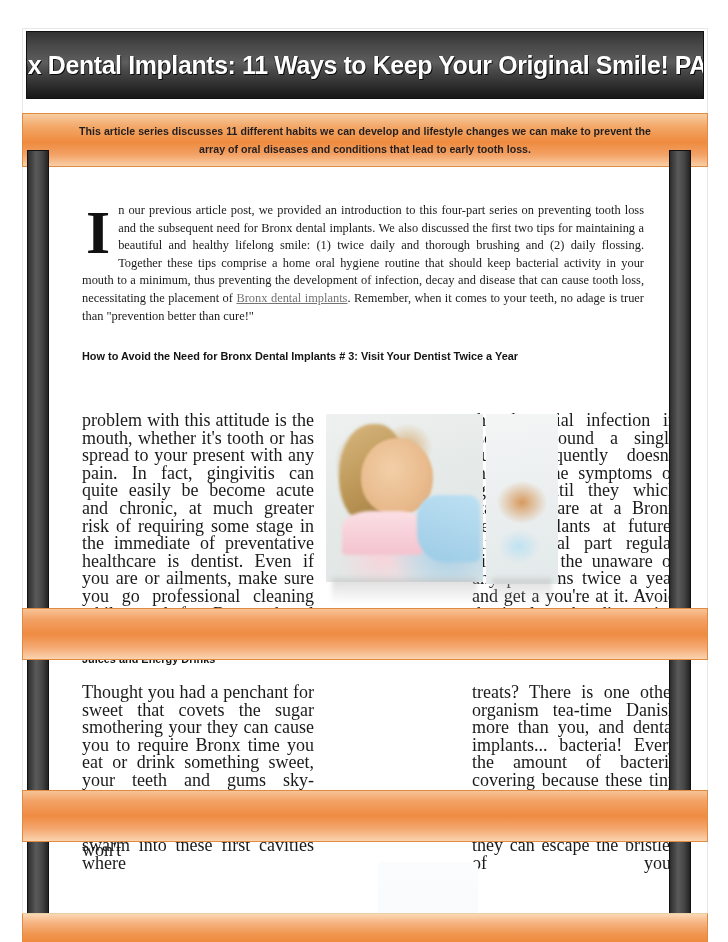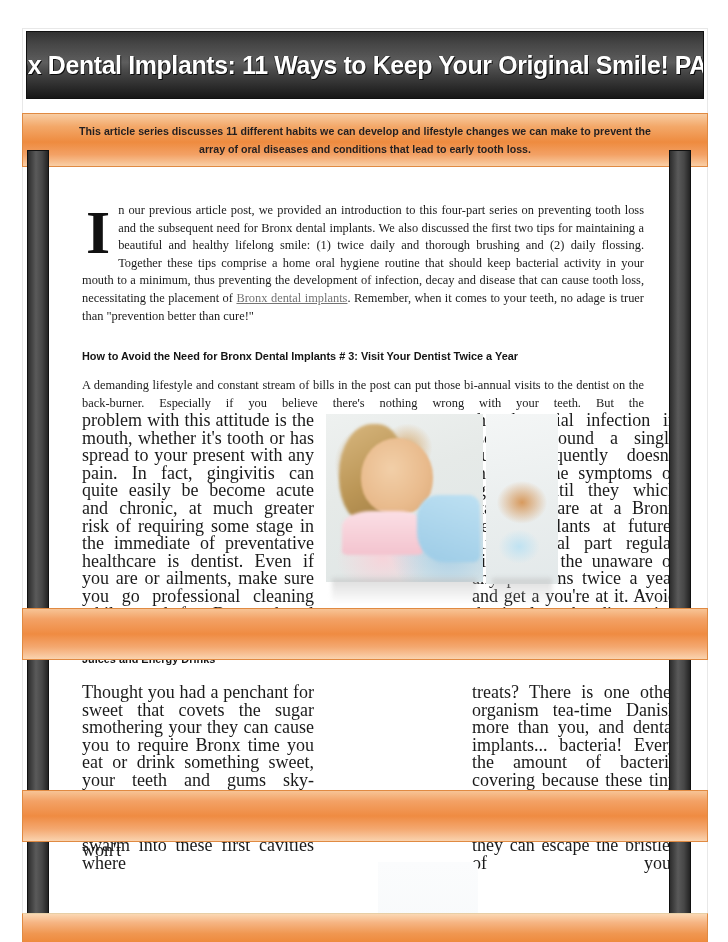--- a/index.html
+++ b/index.html
@@ -364,21 +364,20 @@
   <div class="side-bar right"></div>
 
   <div class="content">
 
     <div class="intro">
       <span class="dropcap">I</span><span>n our previous article post, we provided an introduction to this four-part series on preventing tooth loss and the subsequent need for Bronx dental implants. We also discussed the first two tips for maintaining a beautiful and healthy lifelong smile: (1) twice daily and thorough brushing and (2) daily flossing. Together these tips comprise a home oral hygiene routine that should keep bacterial activity in your mouth to a minimum, thus preventing the development of infection, decay and disease that can cause tooth loss, necessitating the placement of </span><a class="link" href="#">Bronx dental implants</a><span>. Remember, when it comes to your teeth, no adage is truer than "prevention better than cure!"</span>
     </div>
 
     <div class="section-heading" id="heading-1">How to Avoid the Need for Bronx Dental Implants # 3: Visit Your Dentist Twice a Year</div>
 
-    <div class="lead-para jfull" id="lead-1">A demanding lifestyle and constant stream of bills in the post can put those bi-annual visits to the dentist on the back-burner. Especially if you believe there's nothing wrong with your teeth. But the</div>
 
     <div class="photo" id="photo-hand">
       <div class="frame"></div>
       <div class="shadow"></div>
     </div>
 
     <div class="photo" id="photo-dentist">
       <div class="frame">
         <div class="hair"></div>
         <div class="face"></div>

